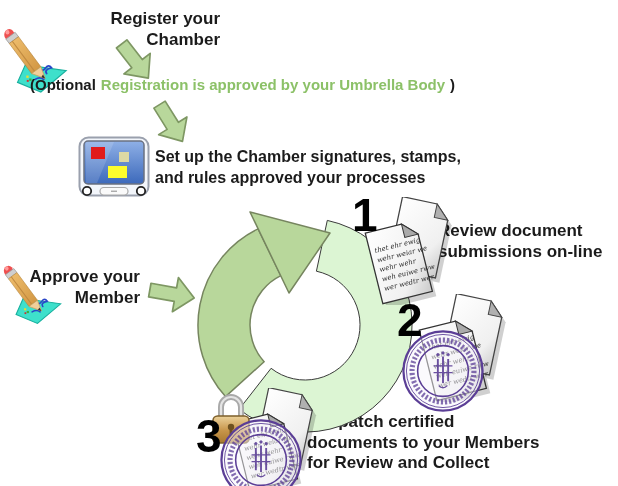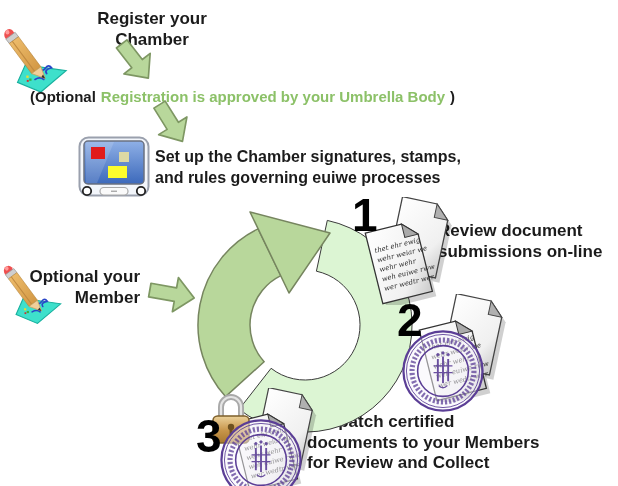--- a/index.html
+++ b/index.html
@@ -2,22 +2,22 @@
 <html><head>
 <meta charset="utf-8">
 <style>
   html,body{margin:0;padding:0;background:#fff;}
   #stage{
     position:relative;width:618px;height:486px;overflow:hidden;background:#ffffff;
     font-family:"Liberation Sans",sans-serif;color:#1b1b1b;
   }
   .abs{position:absolute;}
   .txt{font-weight:700;white-space:pre-line;}
-  .register-text{left:84px;top:8px;width:136px;text-align:center;font-size:17px;line-height:21px;}
-  .optional-line{left:30px;top:88px;font-size:15px;font-weight:700;white-space:nowrap;}
+  .register-text{left:84px;top:8px;width:136px;text-align:right;font-size:17px;line-height:21px;}
+  .optional-line{left:30px;top:76px;font-size:15px;font-weight:700;white-space:nowrap;}
   .optional-line .hl{color:#8CC168;margin:0 5px;}
   .setup-text{left:155px;top:146px;font-size:16px;line-height:21px;}
   .approve-text{left:24px;top:266px;width:116px;text-align:right;font-size:17px;line-height:21px;}
   .step-text{font-size:17px;line-height:20.5px;}
   .step1-text{left:438px;top:221px;}
   .step2-text{left:508px;top:321px;}
   .step3-text{left:307px;top:412px;}
   .step-num{font-size:46px;line-height:1;font-weight:800;color:#000;z-index:6;}
   .num1{left:352px;top:192px;}
   .num2{left:397px;top:297px;}
@@ -161,26 +161,26 @@
   </div>
 
   <svg class="icon abs arrowB" width="50" height="38" viewBox="0 0 60 44">
       <use href="#icon-arrow"></use>
     </svg>
 
   <svg class="icon abs monitor" width="72" height="64" viewBox="0 0 72 64">
       <use href="#icon-monitor"></use>
     </svg>
   <div class="abs txt setup-text">Set up the Chamber signatures, stamps,
-and rules governing euiwe processes</div>
+and rules approved your processes</div>
 
   <svg class="icon abs pencil2" width="66" height="64" viewBox="0 0 74 70">
       <use href="#icon-pencil"></use>
     </svg>
-  <div class="abs txt approve-text">Optional your
+  <div class="abs txt approve-text">Approve your
 Member</div>
   <svg class="icon abs arrowC" width="52" height="40" viewBox="0 0 60 44">
       <use href="#icon-arrow"></use>
     </svg>
 
   <svg class="icon abs cycle" width="224" height="232" viewBox="0 0 224 232">
     <path d="M134.3,8.4 A107,107 0 1 1 46.1,197.3 L78.1,156.3 A55,55 0 1 0 123.4,59.2 Z" fill="#DCF5D3" stroke="#3A3A3A" stroke-width="1"></path>
     <path d="M32.5,184.6 A107,107 0 0 1 65.1,16.8 L87.9,63.6 A55,55 0 0 0 71.1,149.8 Z" fill="#B8D79B" stroke="#76855F" stroke-width="1.5"></path>
     <polygon points="57,0 137,21 96,81" fill="#B8D79B" stroke="#76855F" stroke-width="1.5" stroke-linejoin="round"></polygon>
   </svg>

